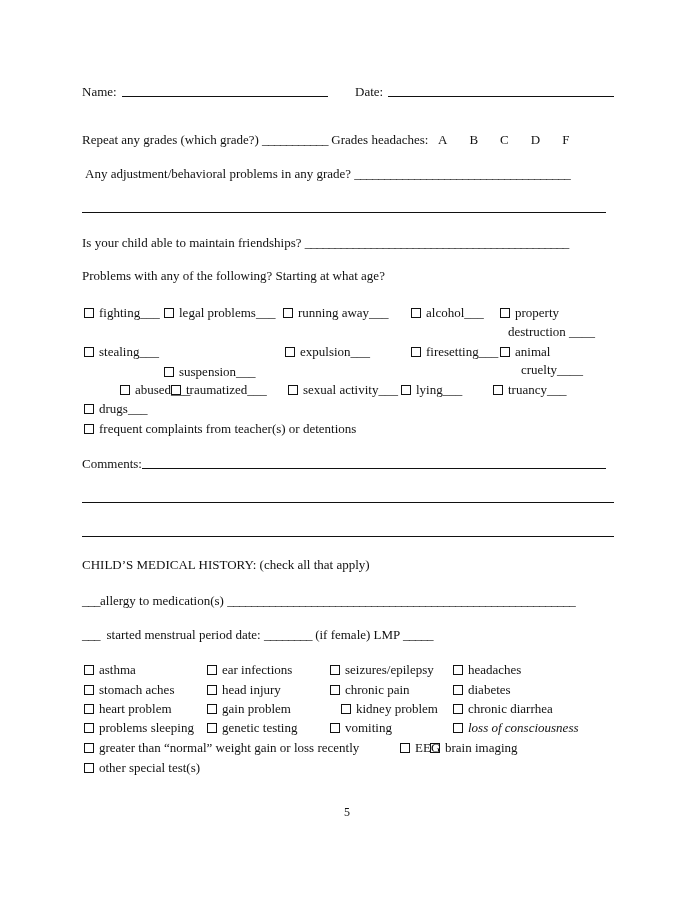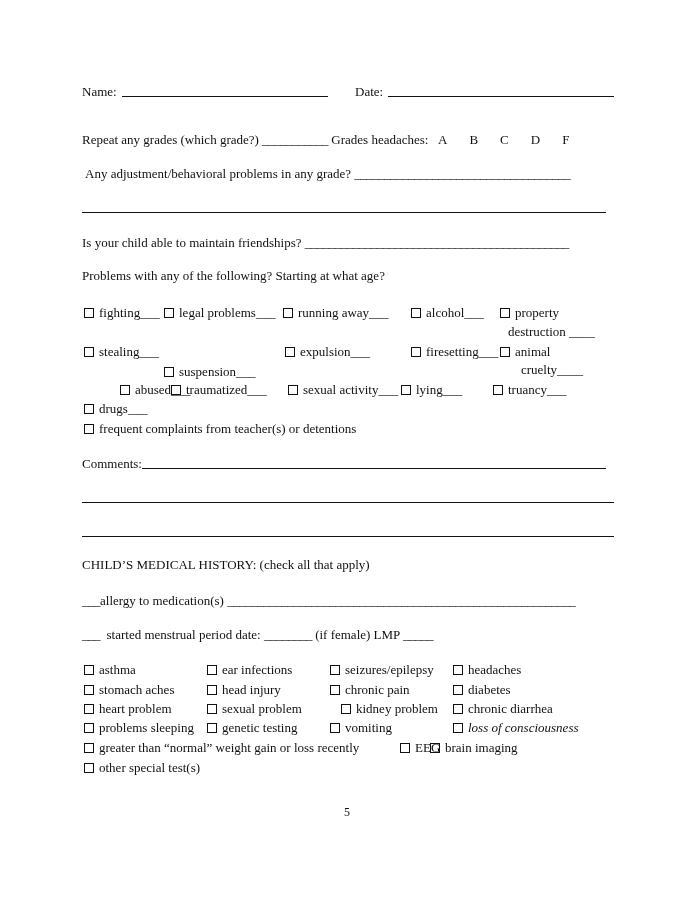--- a/index.html
+++ b/index.html
@@ -149,21 +149,21 @@
 <div class="item" style="left:207px; top:662px;"><span class="cb"></span><span>ear infections</span></div>
 <div class="item" style="left:330px; top:662px;"><span class="cb"></span><span>seizures/epilepsy</span></div>
 <div class="item" style="left:453px; top:662px;"><span class="cb"></span><span>headaches</span></div>
 
 <div class="item" style="left:84px; top:682px;"><span class="cb"></span><span>stomach aches</span></div>
 <div class="item" style="left:207px; top:682px;"><span class="cb"></span><span>head injury</span></div>
 <div class="item" style="left:330px; top:682px;"><span class="cb"></span><span>chronic pain</span></div>
 <div class="item" style="left:453px; top:682px;"><span class="cb"></span><span>diabetes</span></div>
 
 <div class="item" style="left:84px; top:701px;"><span class="cb"></span><span>heart problem</span></div>
-<div class="item" style="left:207px; top:701px;"><span class="cb"></span><span>sexual problem</span></div>
+<div class="item" style="left:207px; top:701px;"><span class="cb"></span><span>gain problem</span></div>
 <div class="item" style="left:330px; top:701px;margin-left:11px;"><span class="cb"></span><span>kidney problem</span></div>
 <div class="item" style="left:453px; top:701px;"><span class="cb"></span><span>chronic diarrhea</span></div>
 
 <div class="item" style="left:84px; top:720px;"><span class="cb"></span><span>problems sleeping</span></div>
 <div class="item" style="left:207px; top:720px;"><span class="cb"></span><span>genetic testing</span></div>
 <div class="item" style="left:330px; top:720px;"><span class="cb"></span><span>vomiting</span></div>
 <div class="item" style="left:453px; top:720px;font-style:italic;"><span class="cb"></span><span>loss of consciousness</span></div>
 
 <div class="item" style="left:84px; top:740px;"><span class="cb"></span><span>greater than “normal” weight gain or loss recently</span></div>
 <div class="item" style="left:376px; top:740px;padding-left:24px;"><span class="cb"></span><span>EEG</span></div>

